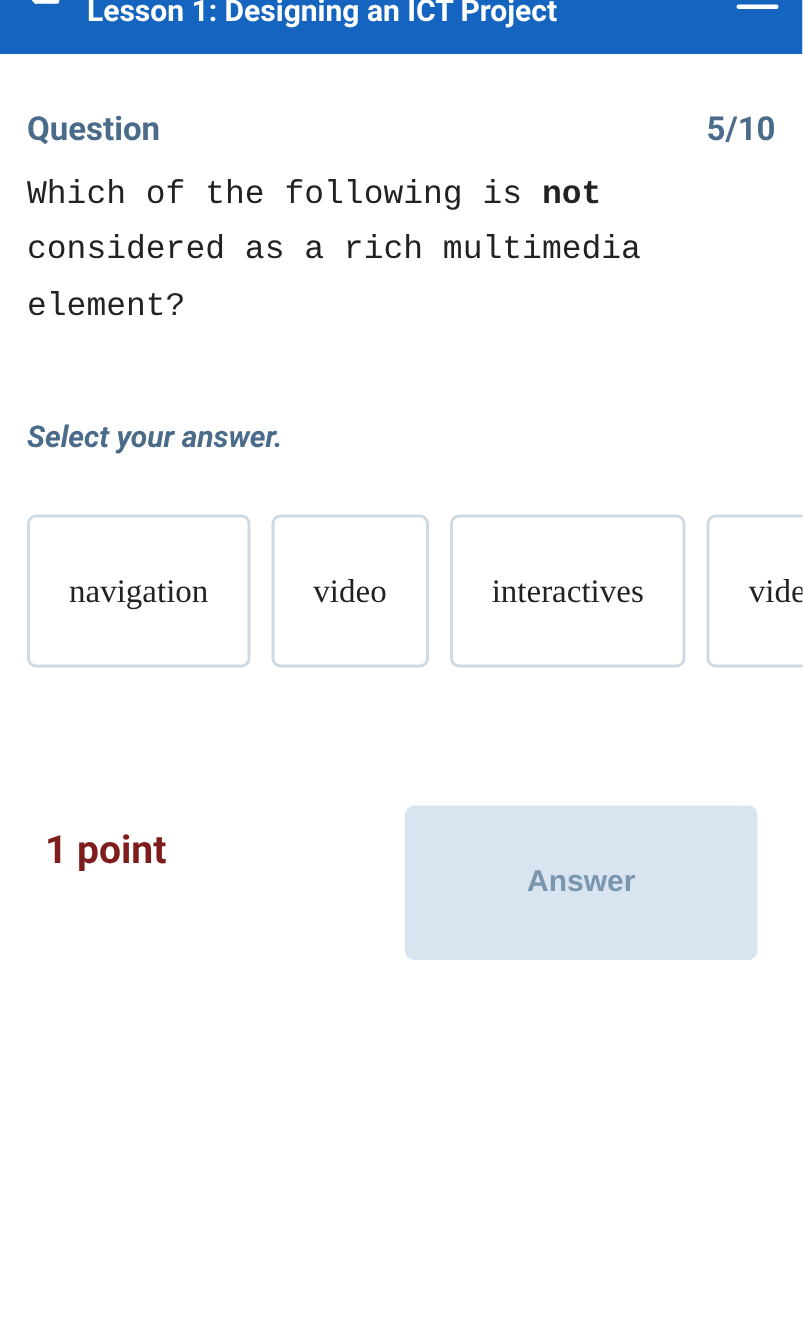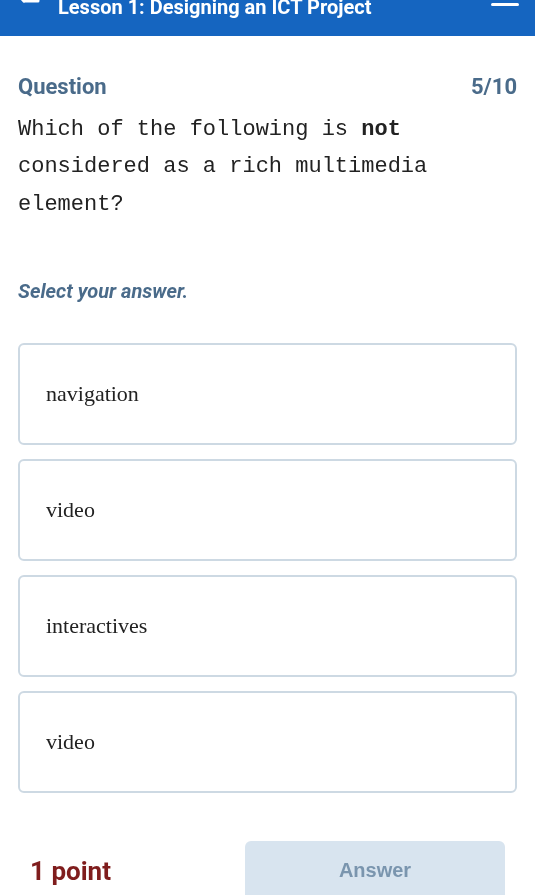--- a/index.html
+++ b/index.html
@@ -88,21 +88,21 @@
     }
     .select-answer {
       color: #4a6b8a;
       font-size: 20px;
       font-weight: 700;
       margin-bottom: 40px;
       font-style: italic;
     }
     .options {
       display: flex;
-      flex-direction: column;
+      flex-direction: row;
       gap: 14px;
       margin-bottom: 48px;
     }
     .option {
       border: 2px solid #cdd9e3;
       border-radius: 6px;
       padding: 36px 26px;
       font-family: Georgia, 'Times New Roman', serif;
       font-size: 22px;
       color: #222;
@@ -121,24 +121,25 @@
       font-size: 26px;
       font-weight: 700;
     }
     .answer-btn {
       background: #d8e4ef;
       color: #7a95ae;
       font-size: 20px;
       font-weight: 700;
       border: none;
       border-radius: 6px;
-      padding: 18px 0;
-      width: 260px;
+      padding: 40px 0;
+      width: 235px;
       cursor: pointer;
       text-align: center;
+      margin-top: 44px;
     }
   </style>
 </head>
 <body>
 
 <div class="header">
   <div class="back-icon">
     <svg viewBox="0 0 28 24" width="28" height="24">
       <path d="M 8 3 L 8 8 L 22 8 L 22 0" stroke="#fff" stroke-width="3" fill="none" stroke-linecap="round" stroke-linejoin="round"></path>
       <path d="M 3 3 L 8 -2 M 3 3 L 8 8" stroke="#fff" stroke-width="3" fill="none" stroke-linecap="round" stroke-linejoin="round" transform="translate(0,0)"></path>

